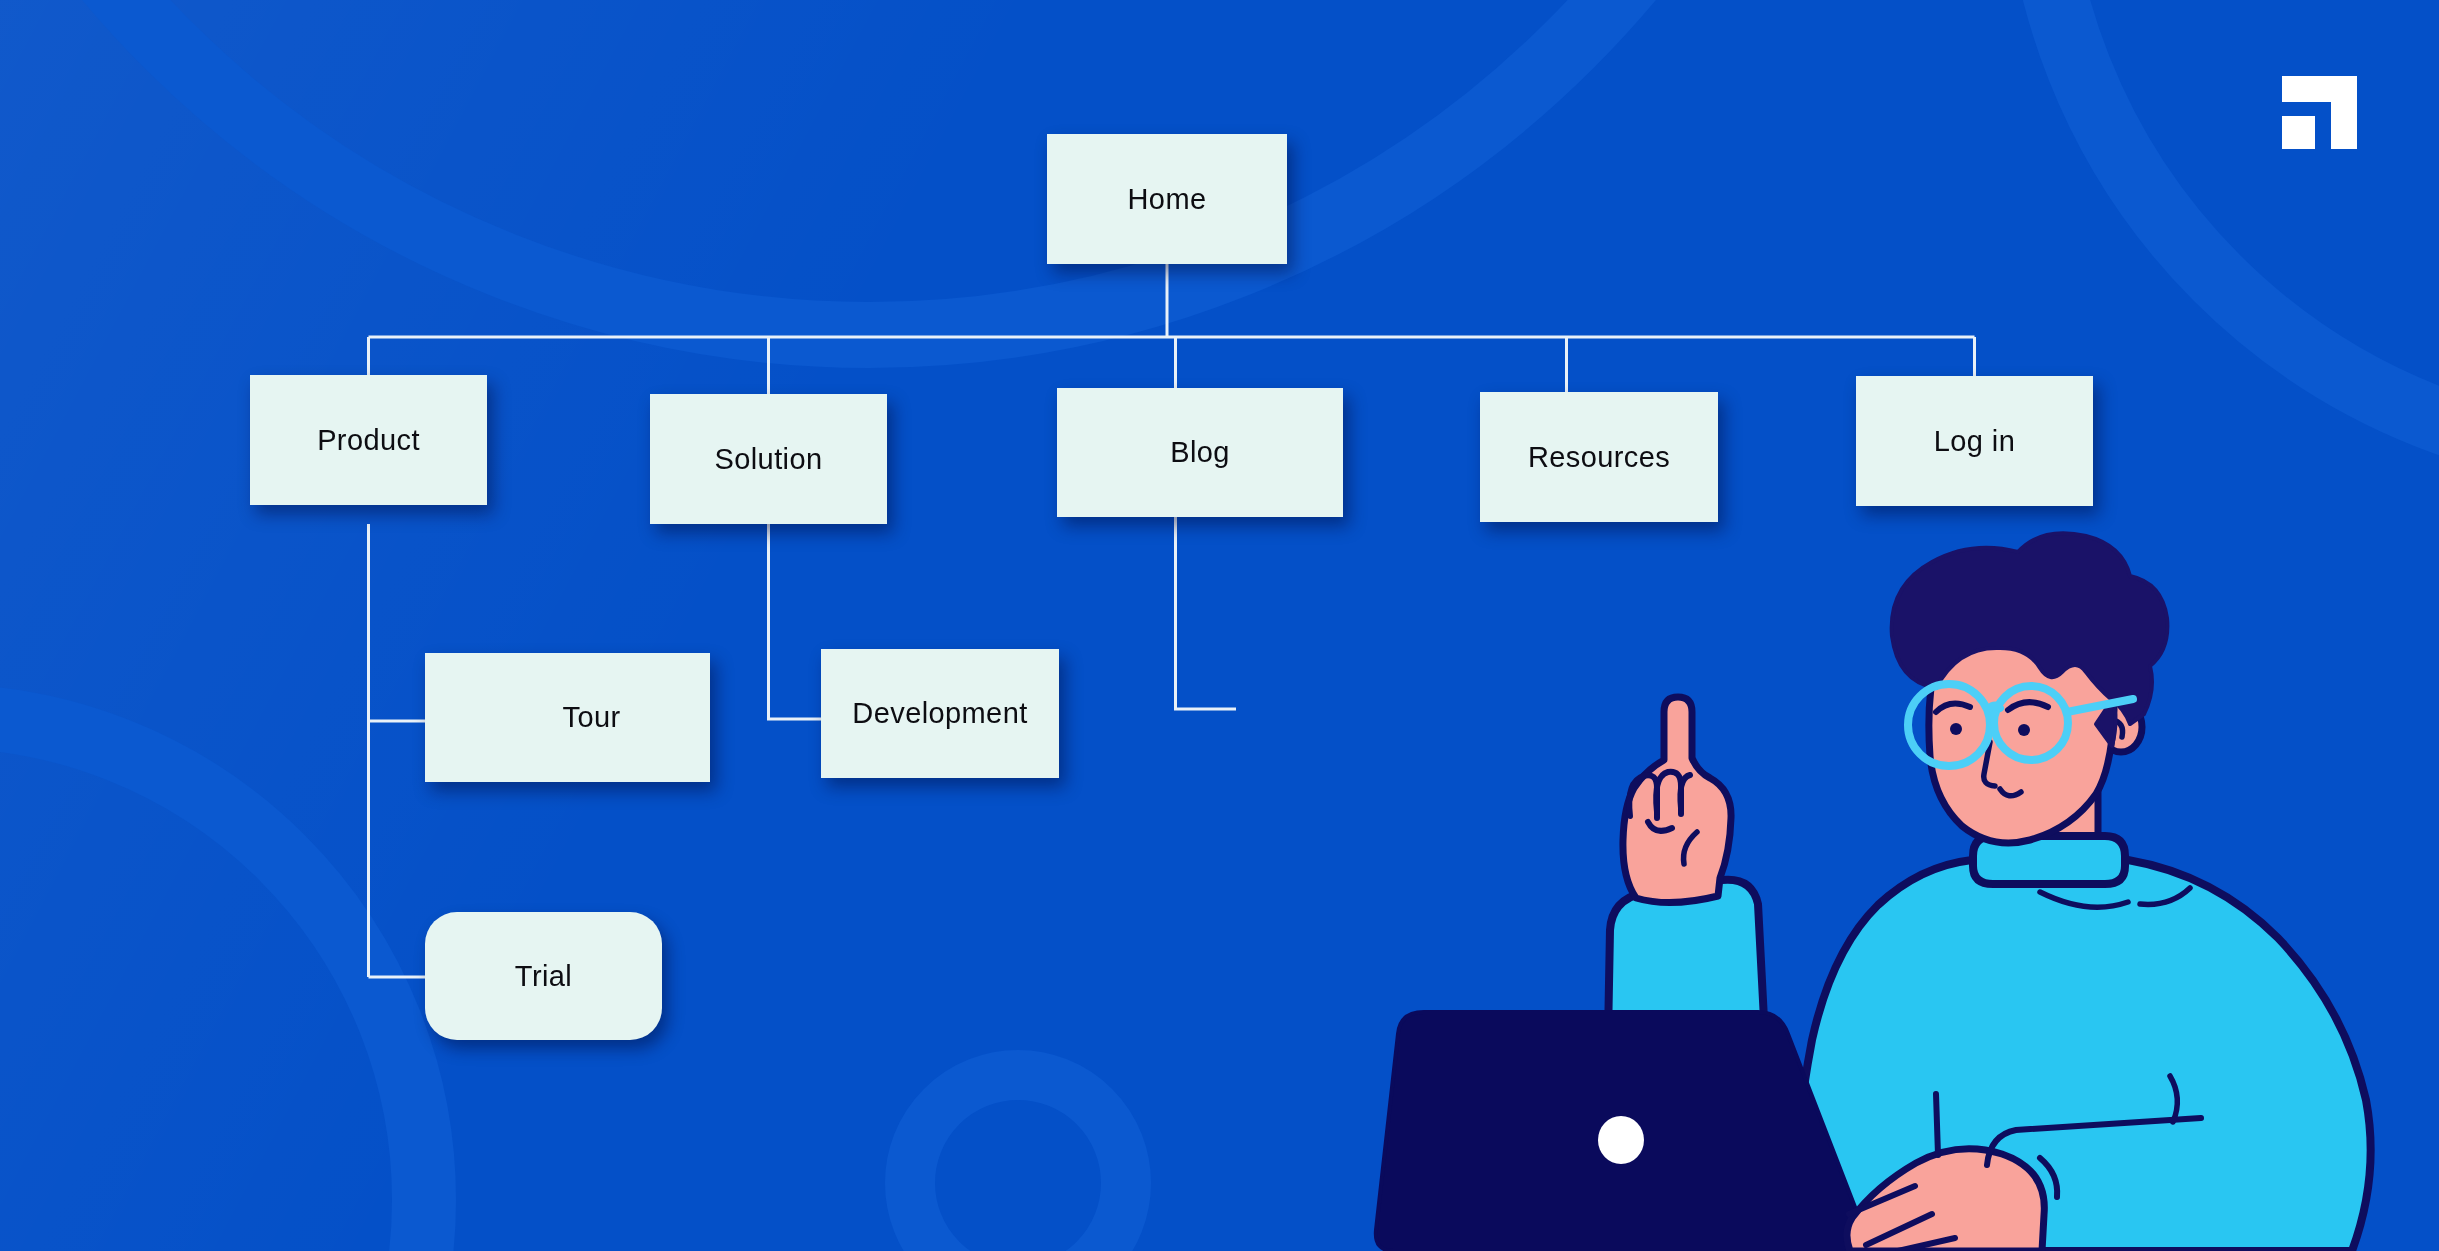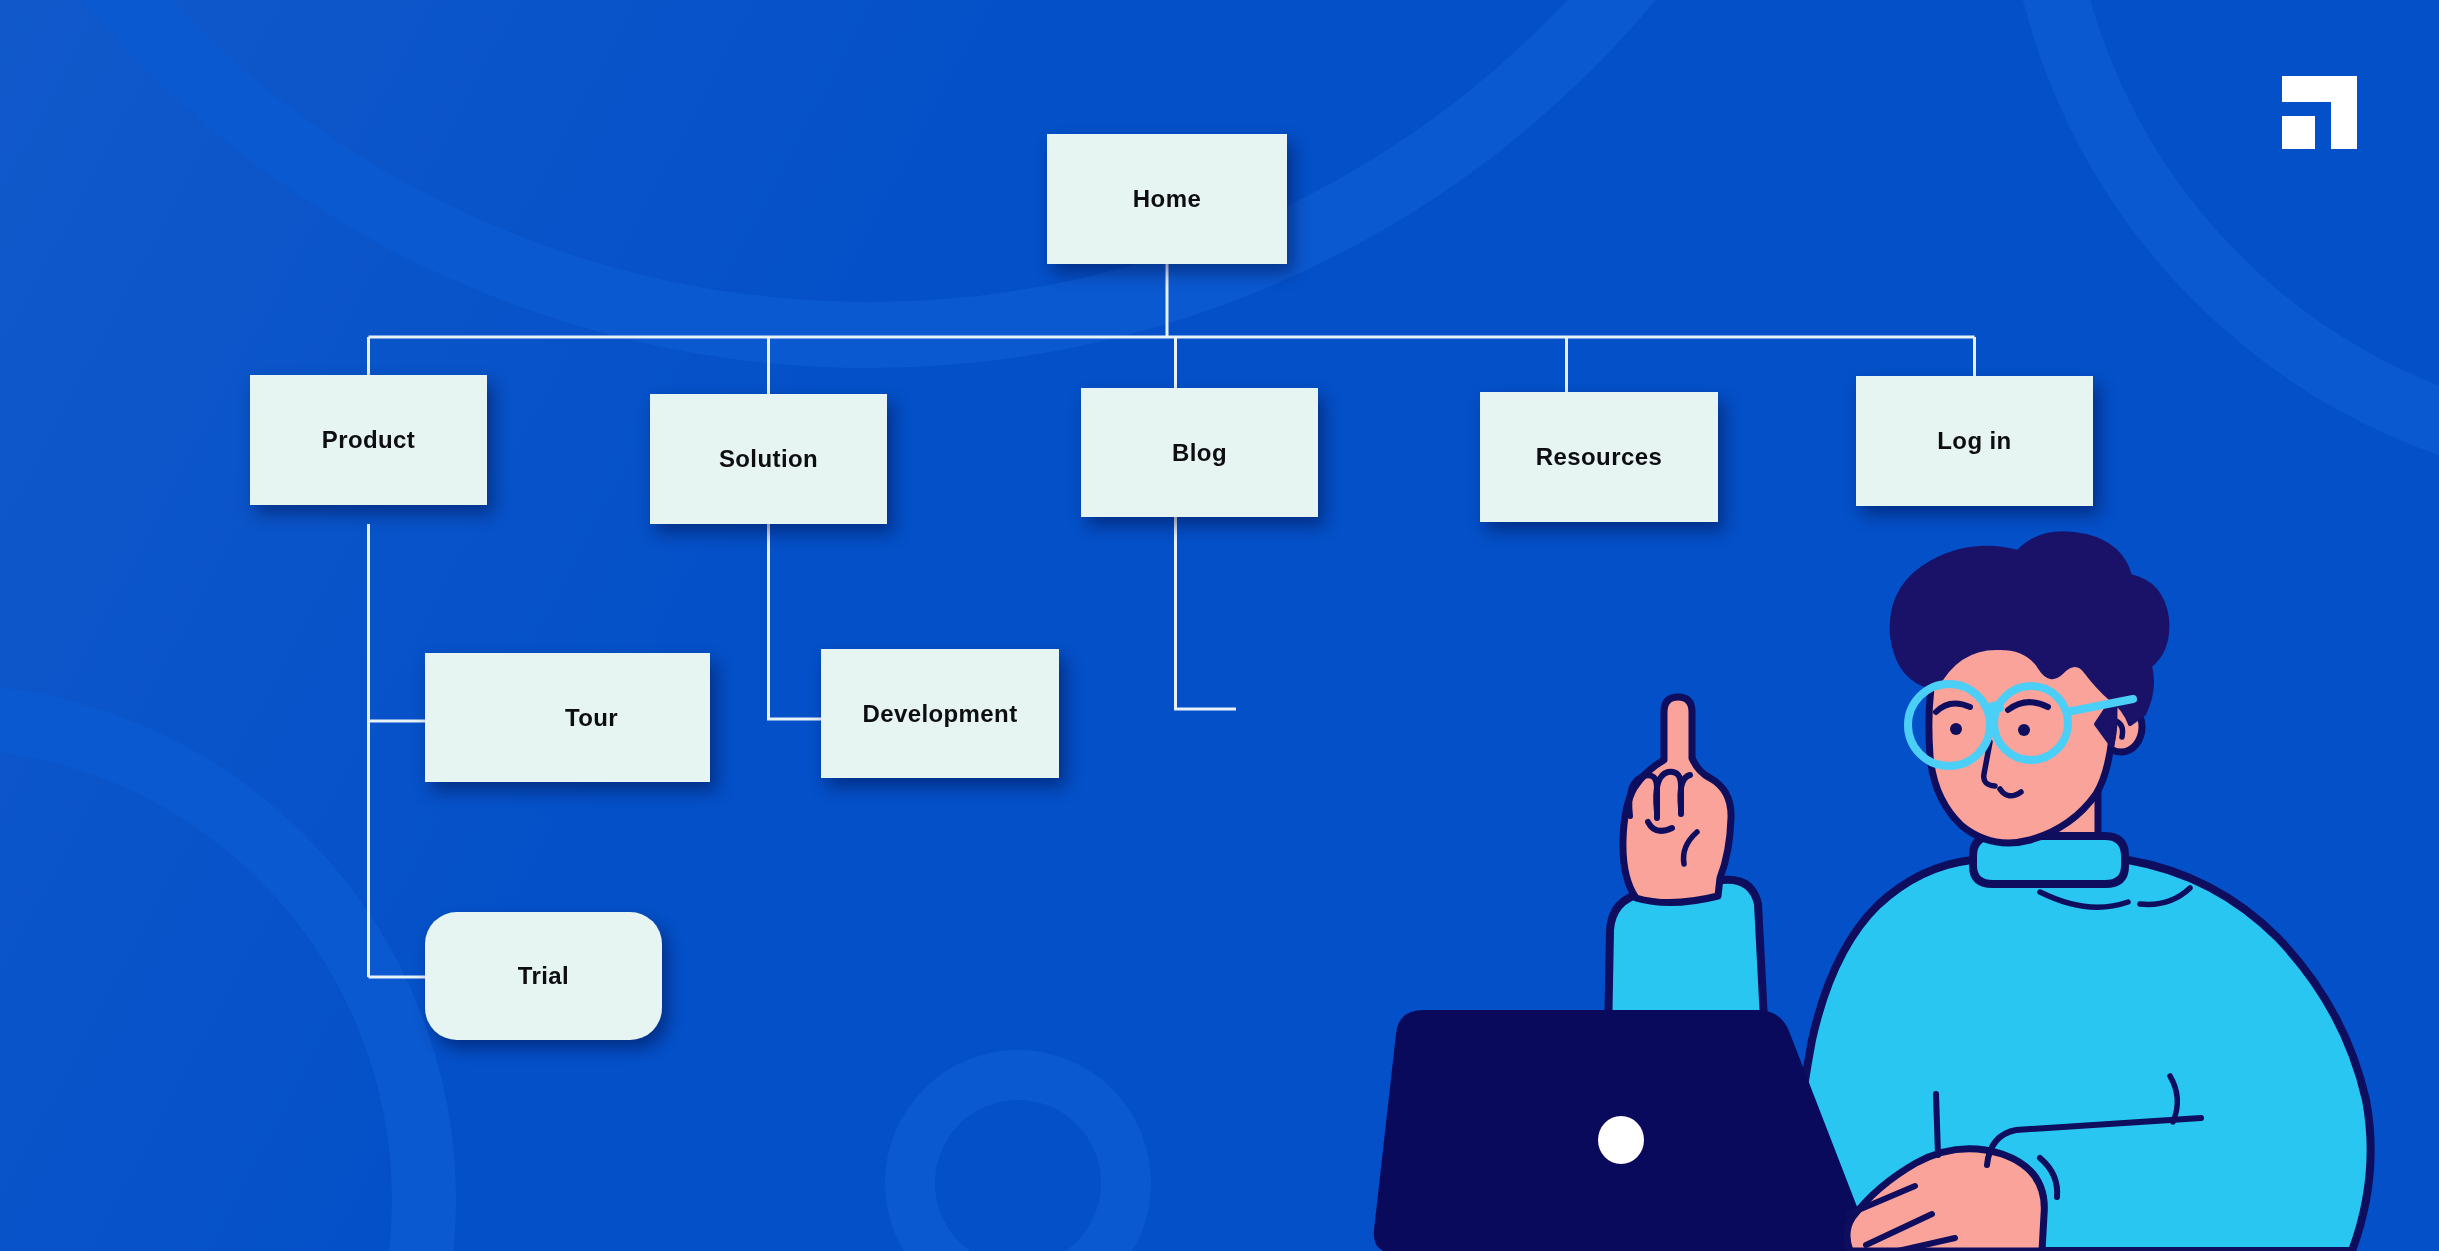--- a/index.html
+++ b/index.html
@@ -35,27 +35,27 @@
   .ring-right{left:2003px;top:-812px;width:1304px;height:1304px;border-width:65px;}
   .ring-bottomleft{left:-576px;top:684px;width:1032px;height:1032px;border-width:64px;}
   .ring-bottomcenter{left:885px;top:1050px;width:266px;height:266px;border-width:50px;}
 
   .connectors{position:absolute;left:0;top:0;width:2439px;height:1251px;}
   .illustration{position:absolute;left:0;top:0;width:2439px;height:1251px;pointer-events:none;}
 
   .node{
     position:absolute;display:flex;align-items:center;justify-content:center;
     background:var(--node-fill);color:var(--node-text);
-    font-size:24px;font-weight:700;letter-spacing:0.4px;
+    font-size:29px;font-weight:400;letter-spacing:0.4px;
     box-shadow:6px 9px 16px var(--shadow);
   }
   .node-home{left:1047px;top:134px;width:240px;height:130px;}
   .node-product{left:250px;top:375px;width:237px;height:130px;}
   .node-solution{left:650px;top:394px;width:237px;height:130px;}
-  .node-blog{left:1081px;top:388px;width:237px;height:129px;}
+  .node-blog{left:1057px;top:388px;width:286px;height:129px;}
   .node-resources{left:1480px;top:392px;width:238px;height:130px;}
   .node-login{left:1856px;top:376px;width:237px;height:130px;}
   .node-tour{left:425px;top:653px;width:237px;height:129px;padding-left:48px;}
   .node-development{left:821px;top:649px;width:238px;height:129px;}
   .node-latest-post{left:1236px;top:642px;width:238px;height:131px;}
   .node-trial{left:425px;top:912px;width:237px;height:128px;border-radius:32px;}
 
   .logo{position:absolute;left:2282px;top:76px;width:75px;height:73px;}
   .logo-bar{position:absolute;left:0;top:0;width:75px;height:26px;background:var(--logo);}
   .logo-col{position:absolute;right:0;top:0;width:26px;height:73px;background:var(--logo);}

